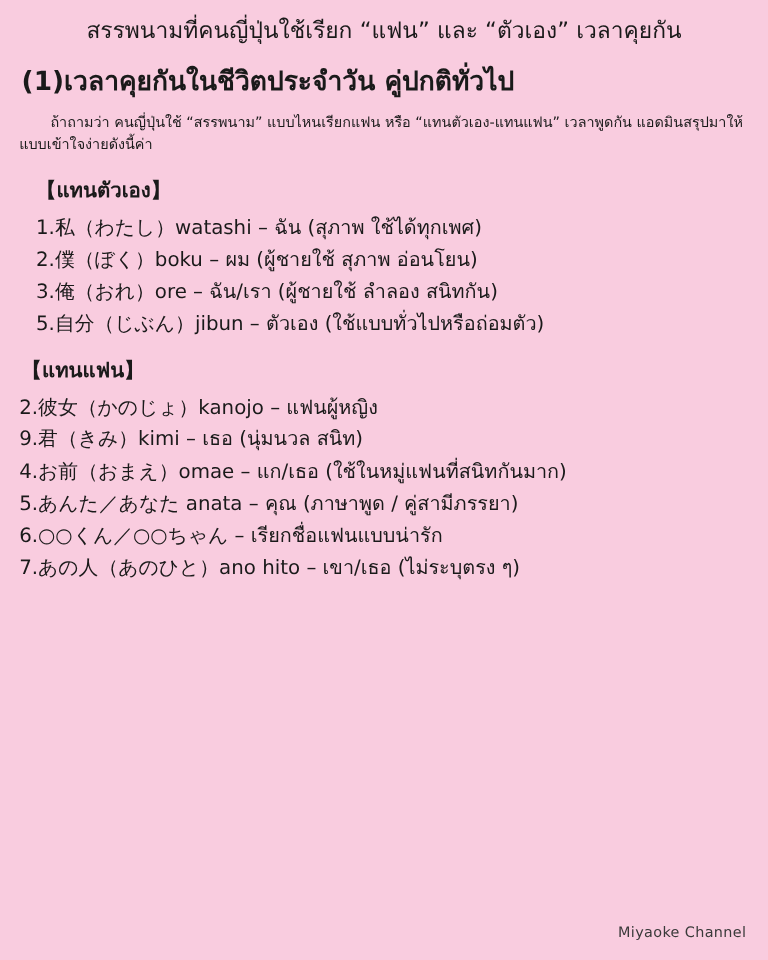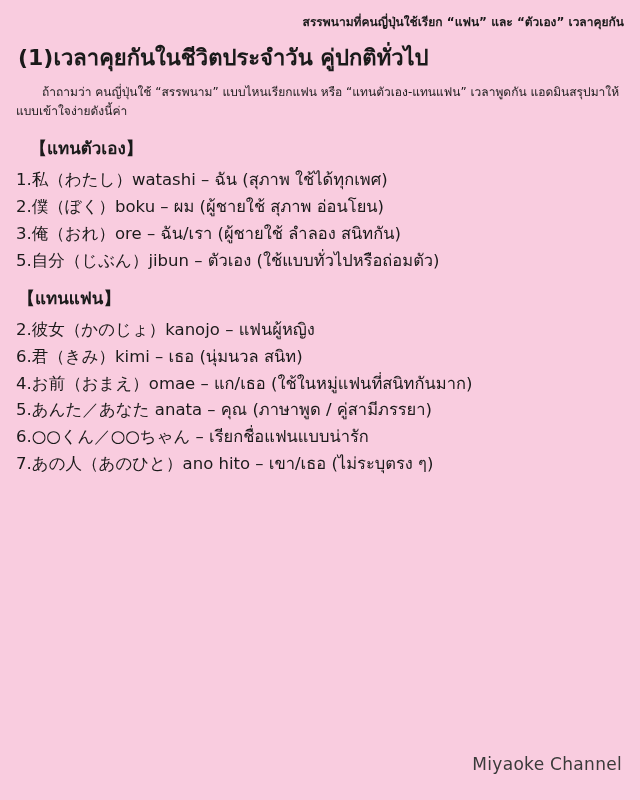--- a/index.html
+++ b/index.html
@@ -15,26 +15,26 @@
     overflow: hidden;
   }
   .page {
     position: relative;
     width: 640px;
     height: 800px;
     box-sizing: border-box;
     padding: 14px 16px 0 16px;
   }
   .title {
-    font-size: 12px;
+    font-size: 19px;
     line-height: 1.35;
-    font-weight: 700;
+    font-weight: 400;
     letter-spacing: 0px;
     margin: 0 0 6px 0;
-    text-align: right;
+    text-align: center;
   }
   .section-heading {
     font-size: 22px;
     font-weight: 700;
     margin: 10px 0 8px 2px;
   }
   .intro {
     font-size: 12px;
     line-height: 1.55;
     margin: 0 0 14px 0;
@@ -58,29 +58,30 @@
     list-style: none;
     margin: 0;
     padding: 0;
   }
   ul.entries li {
     font-size: 16.5px;
     line-height: 1.62;
     white-space: nowrap;
   }
   ul.entries.inset li {
+    margin-left: 14px;
   }
   ul.entries.flush li {
     margin-left: 0px;
   }
   .credit {
     position: absolute;
     right: 18px;
-    bottom: 26px;
-    font-size: 17px;
+    bottom: 16px;
+    font-size: 12px;
     color: #3a3a3a;
     letter-spacing: 0.3px;
   }
 </style>
 </head>
 <body>
 
 <div class="page">
 
   <h1 class="title">สรรพนามที่คนญี่ปุ่นใช้เรียก “แฟน” และ “ตัวเอง” เวลาคุยกัน</h1>
@@ -96,21 +97,21 @@
       <li>2.僕（ぼく）boku – ผม (ผู้ชายใช้ สุภาพ อ่อนโยน)</li>
       <li>3.俺（おれ）ore – ฉัน/เรา (ผู้ชายใช้ ลำลอง สนิทกัน)</li>
       <li>5.自分（じぶん）jibun – ตัวเอง (ใช้แบบทั่วไปหรือถ่อมตัว)</li>
     </ul>
   </div>
 
   <div class="group">
     <div class="group-label flush">【แทนแฟน】</div>
     <ul class="entries flush">
       <li>2.彼女（かのじょ）kanojo – แฟนผู้หญิง</li>
-      <li>6.君（きみ）kimi – เธอ (นุ่มนวล สนิท)</li>
+      <li>9.君（きみ）kimi – เธอ (นุ่มนวล สนิท)</li>
       <li>4.お前（おまえ）omae – แก/เธอ (ใช้ในหมู่แฟนที่สนิทกันมาก)</li>
       <li>5.あんた／あなた anata – คุณ (ภาษาพูด / คู่สามีภรรยา)</li>
       <li>6.○○くん／○○ちゃん – เรียกชื่อแฟนแบบน่ารัก</li>
       <li>7.あの人（あのひと）ano hito – เขา/เธอ (ไม่ระบุตรง ๆ)</li>
     </ul>
   </div>
 
   <div class="credit">Miyaoke Channel</div>
 
 </div>

